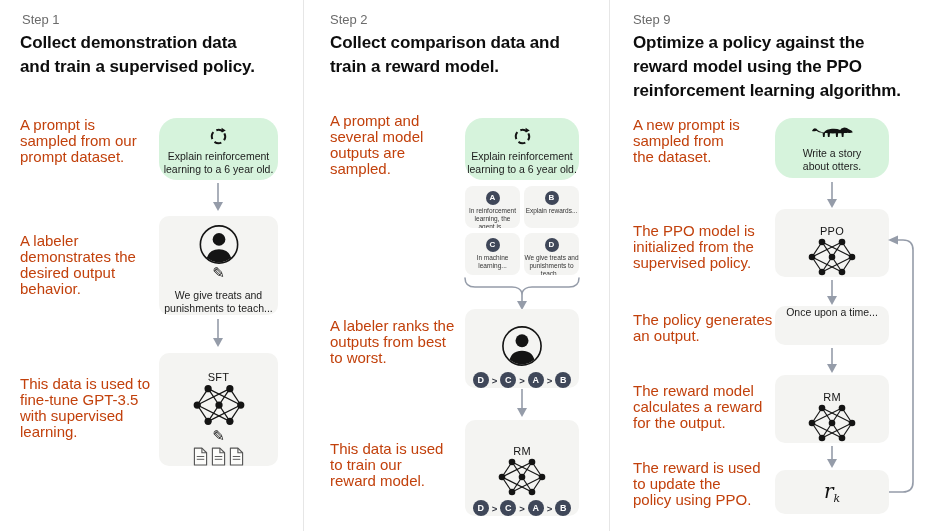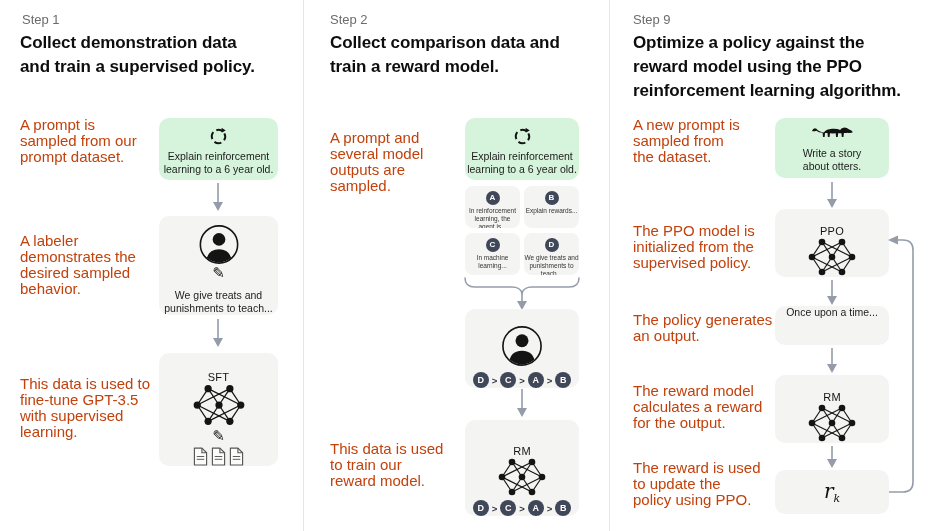--- a/index.html
+++ b/index.html
@@ -3,21 +3,21 @@
 <meta charset="utf-8">
 <style>
   html,body{margin:0;padding:0;background:#ffffff;}
   .canvas{position:relative;width:931px;height:531px;background:#fff;overflow:hidden;
           font-family:"Liberation Sans","DejaVu Sans",sans-serif;}
   .abs{position:absolute;}
   .divider{position:absolute;top:0;width:1px;height:531px;background:#e6e6e6;}
   .step-label{font-size:13px;color:#6b6b6b;white-space:pre;}
   .step-title{font-size:17px;font-weight:bold;line-height:24px;color:#0d0d0d;white-space:pre;letter-spacing:-0.1px;}
   .caption{font-size:15px;line-height:16px;color:#c2410c;white-space:pre;}
-  .gbox{position:absolute;background:var(--green_box,#d6f3dc);border-radius:10px;
+  .gbox{position:absolute;background:var(--green_box,#d6f3dc);border-radius:18px;
         display:flex;flex-direction:column;align-items:center;padding-top:8px;box-sizing:border-box;}
   .nbox{position:absolute;background:var(--gray_box,#f4f4f2);border-radius:10px;
         display:flex;flex-direction:column;align-items:center;box-sizing:border-box;justify-content:flex-end;}
   .boxtext{font-size:10.5px;line-height:13px;color:#1c1c1c;white-space:pre;text-align:center;margin-top:3px;}
   .modellabel{font-size:11px;color:#141414;letter-spacing:.3px;margin-top:6px;}
   .pencil{font-size:15px;line-height:16px;color:#141414;}
   .docsrow{display:flex;gap:3px;margin-top:3px;}
   .rank{display:flex;align-items:center;justify-content:center;gap:3px;margin-top:5px;}
   .rank .c{width:16px;height:16px;border-radius:50%;background:var(--dark_circle,#3f4759);
            color:#fff;font-size:9px;font-weight:bold;line-height:16px;text-align:center;}
@@ -40,21 +40,21 @@
 
   <div class="abs step-label" style="left:22px;top:12px;">Step 1</div>
   <div class="abs step-title" style="left:20px;top:31px;">Collect demonstration data
 and train a supervised policy.</div>
 
   <div class="abs caption" style="left:20px;top:117px;">A prompt is
 sampled from our
 prompt dataset.</div>
   <div class="abs caption" style="left:20px;top:233px;">A labeler
 demonstrates the
-desired sampled
+desired output
 behavior.</div>
   <div class="abs caption" style="left:20px;top:376px;">This data is used to
 fine-tune GPT-3.5
 with supervised
 learning.</div>
 
   <div class="gbox" style="left:159px;top:118px;width:119px;height:62px;">
     <svg width="21" height="21" viewBox="0 0 22 22">
       <circle cx="11" cy="11" r="7" fill="none" stroke="#141414" stroke-width="2.1" stroke-dasharray="7.5 3.8" transform="rotate(-28 11 11)"></circle>
       <polygon points="14.2,1.8 18.6,4.6 14.4,6.8" fill="#141414"></polygon>
@@ -133,24 +133,27 @@
         <path d="M9.5,1 V6 H14.5" fill="none" stroke="#555" stroke-width="1.2"></path>
         <path d="M4,10 H12 M4,13 H12" stroke="#555" stroke-width="1"></path>
       </svg>
     </div>
   </div>
 
   <div class="abs step-label" style="left:330px;top:12px;">Step 2</div>
   <div class="abs step-title" style="left:330px;top:31px;">Collect comparison data and
 train a reward model.</div>
 
-  <div class="abs caption" style="left:330px;top:130px;">A prompt and
+  <div class="abs caption" style="left:330px;top:113px;">A prompt and
 several model
 outputs are
 sampled.</div>
+  <div class="abs caption" style="left:330px;top:318px;">A labeler ranks the
+outputs from best
+to worst.</div>
   <div class="abs caption" style="left:330px;top:441px;">This data is used
 to train our
 reward model.</div>
 
   <div class="gbox" style="left:465px;top:118px;width:114px;height:62px;">
     <svg width="21" height="21" viewBox="0 0 22 22">
       <circle cx="11" cy="11" r="7" fill="none" stroke="#141414" stroke-width="2.1" stroke-dasharray="7.5 3.8" transform="rotate(-28 11 11)"></circle>
       <polygon points="14.2,1.8 18.6,4.6 14.4,6.8" fill="#141414"></polygon>
     </svg>
     <div class="boxtext">Explain reinforcement

